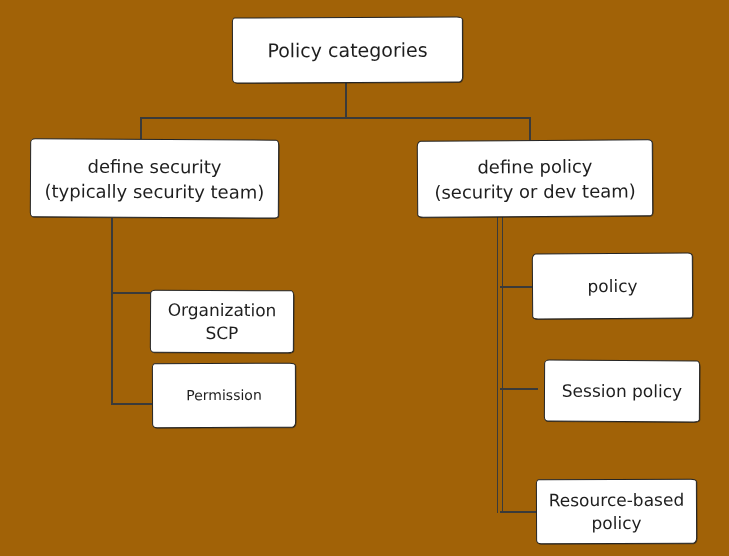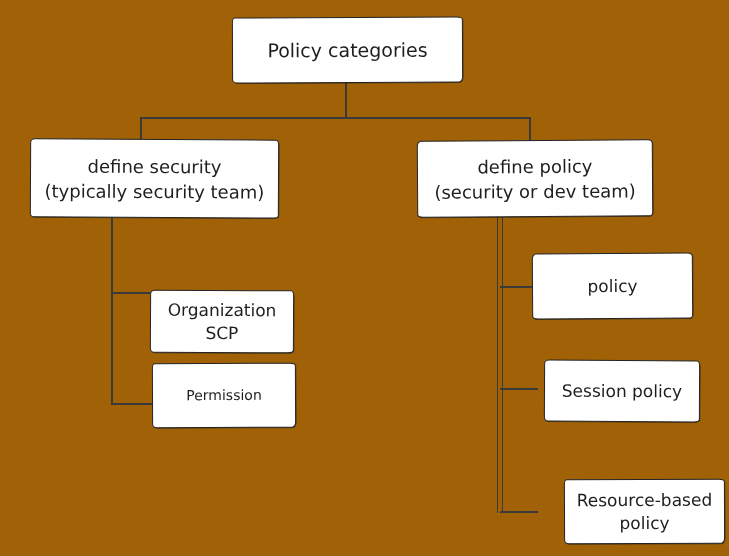--- a/index.html
+++ b/index.html
@@ -37,21 +37,21 @@
   .r2 { border-radius: 5px 3px 6px 4px / 4px 6px 3px 5px; transform: rotate(0.3deg); }
   .r3 { border-radius: 4px 5px 3px 6px / 6px 4px 5px 3px; transform: rotate(-0.4deg); }
 
   .node-root      { left: 232px; top: 17px;  width: 231px; height: 66px; font-size: 19px; line-height: 25px; }
   .node-boundary  { left: 30px;  top: 139px; width: 249px; height: 79px; font-size: 18px; line-height: 25px; }
   .node-access    { left: 417px; top: 140px; width: 236px; height: 77px; font-size: 18px; line-height: 25px; }
   .node-org       { left: 150px; top: 262px; width: 144px; height: 63px; font-size: 17px; line-height: 23px; margin-top: 28px; }
   .node-perm      { left: 152px; top: 363px; width: 144px; height: 65px; font-size: 14px; line-height: 23px; }
   .node-identity  { left: 532px; top: 253px; width: 161px; height: 66px; font-size: 17px; line-height: 23px; }
   .node-session   { left: 536px; top: 360px; width: 156px; height: 62px; font-size: 17px; line-height: 23px; margin-left: 8px; }
-  .node-resource  { left: 536px; top: 479px; width: 161px; height: 65px; font-size: 17px; line-height: 23px; margin-left: 28px; }
+  .node-resource  { left: 536px; top: 479px; width: 161px; height: 65px; font-size: 17px; line-height: 23px; }
 
   .edge {
     position: absolute;
     background: #3a3a3a;
   }
   .edge.double {
     background: transparent;
     border-left: 1.4px solid #3a3a3a;
     border-right: 1.4px solid #3a3a3a;
   }

